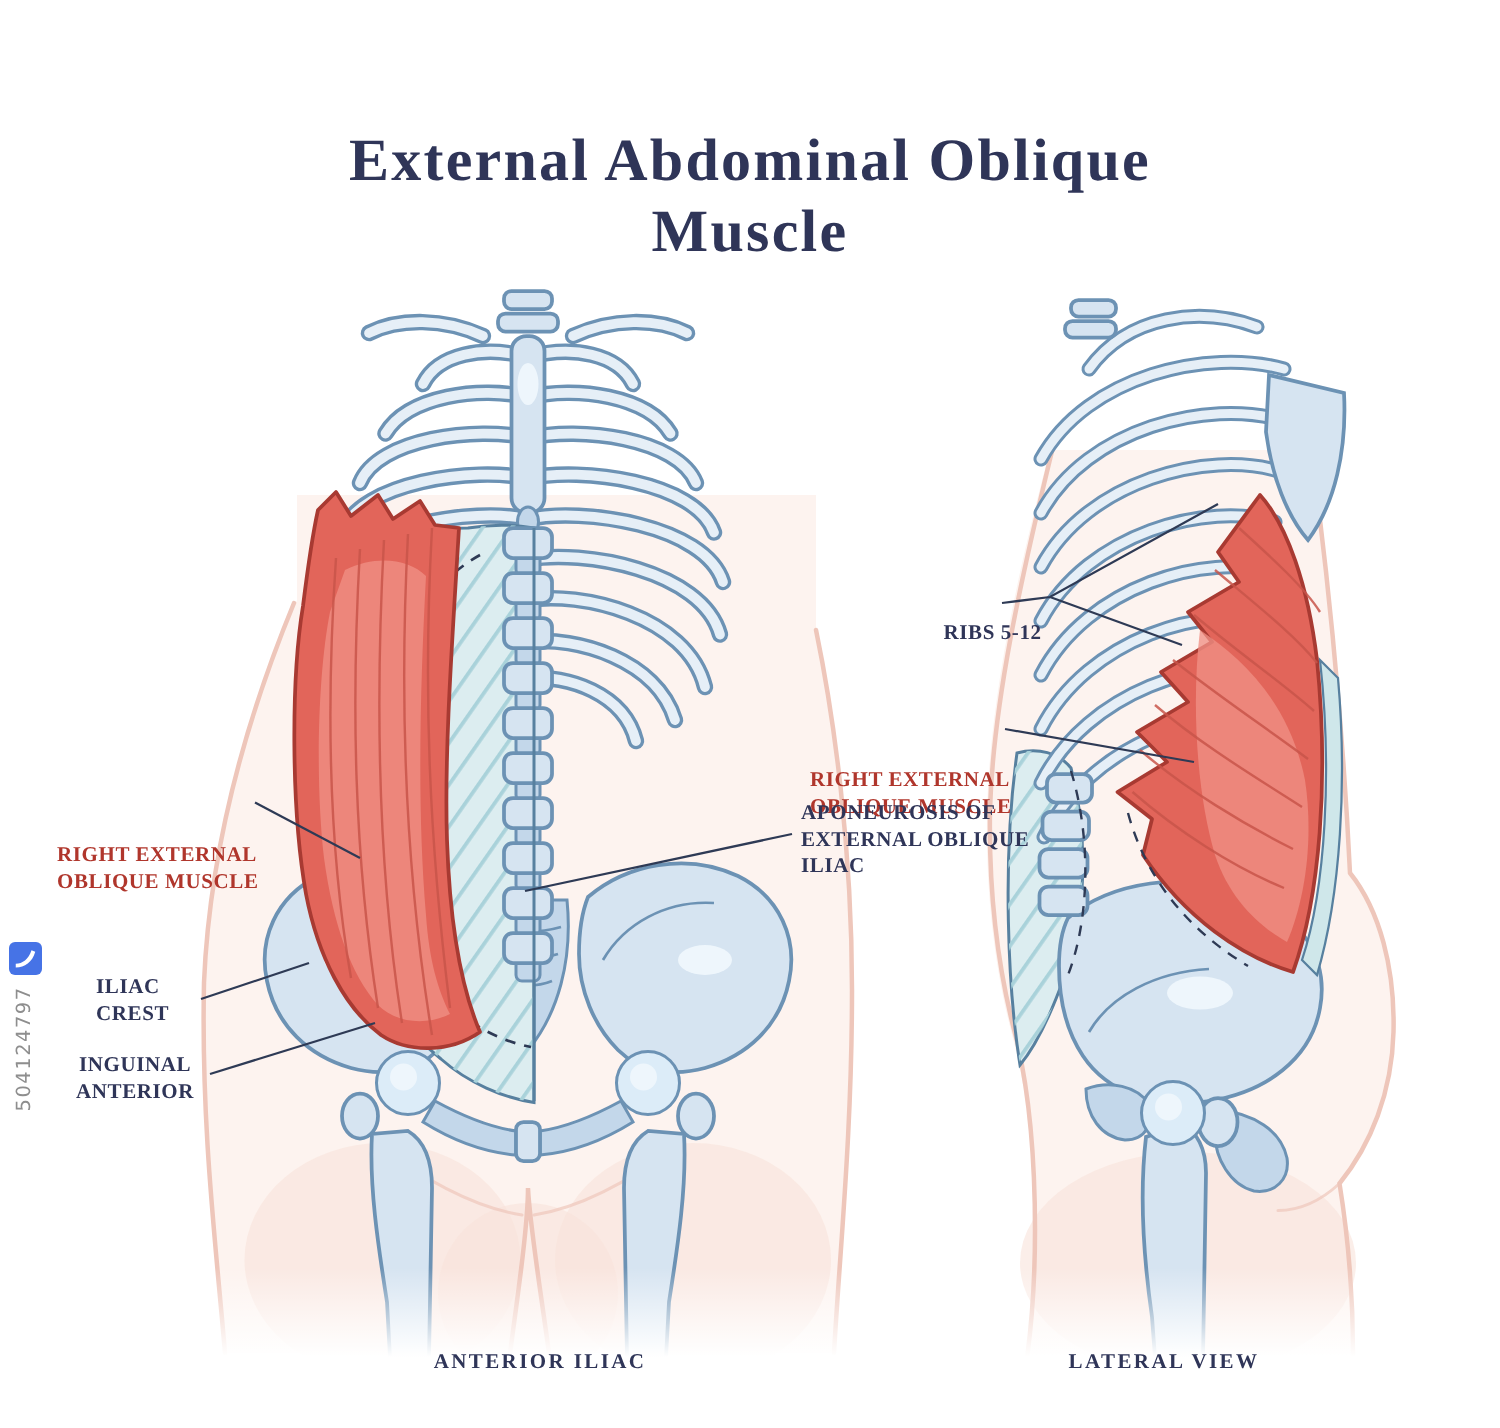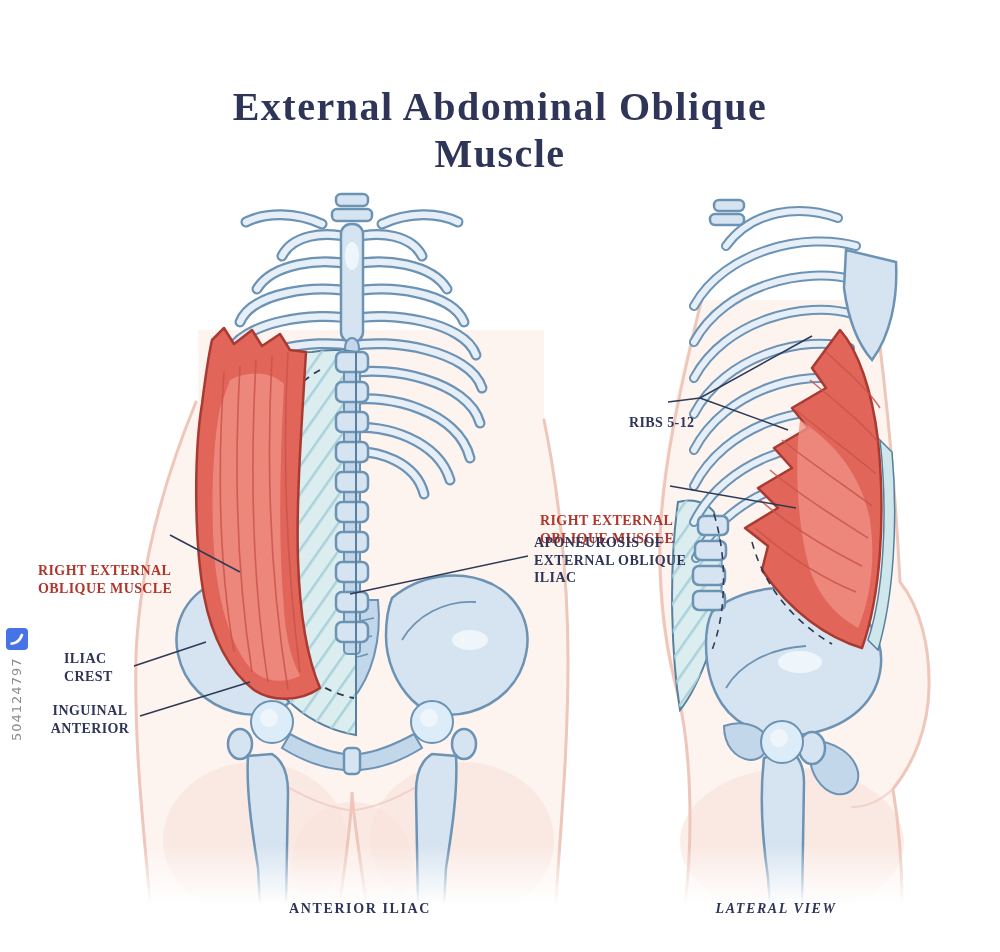--- a/index.html
+++ b/index.html
@@ -291,21 +291,21 @@
 
   <div class="label red" style="left:540px;top:468px;">RIGHT EXTERNAL
 OBLIQUE MUSCLE</div>
 
   <div class="label" style="left:534px;top:534px;">APONEUROSIS OF
 EXTERNAL OBLIQUE
 ILIAC</div>
 
   <div class="caption" style="left:260px;">ANTERIOR ILIAC</div>
 
-  <div class="caption" style="left:676px;font-style:italic;">LATERAL VIEW</div>
+  <div class="caption" style="left:676px;">LATERAL VIEW</div>
 
   <div class="watermark">
     <svg width="22" height="22" viewBox="0 0 22 22">
       <rect width="22" height="22" rx="4" fill="#4673e6"></rect>
       <path d="M4.5 14.5 C9 14.5 13 11.5 15 5.5 L17.5 6.5 C15.5 13.5 10.5 17 4.5 17 Z" fill="#ffffff"></path>
     </svg>
     <span class="wm-num">504124797</span>
   </div>
 
 </div>

